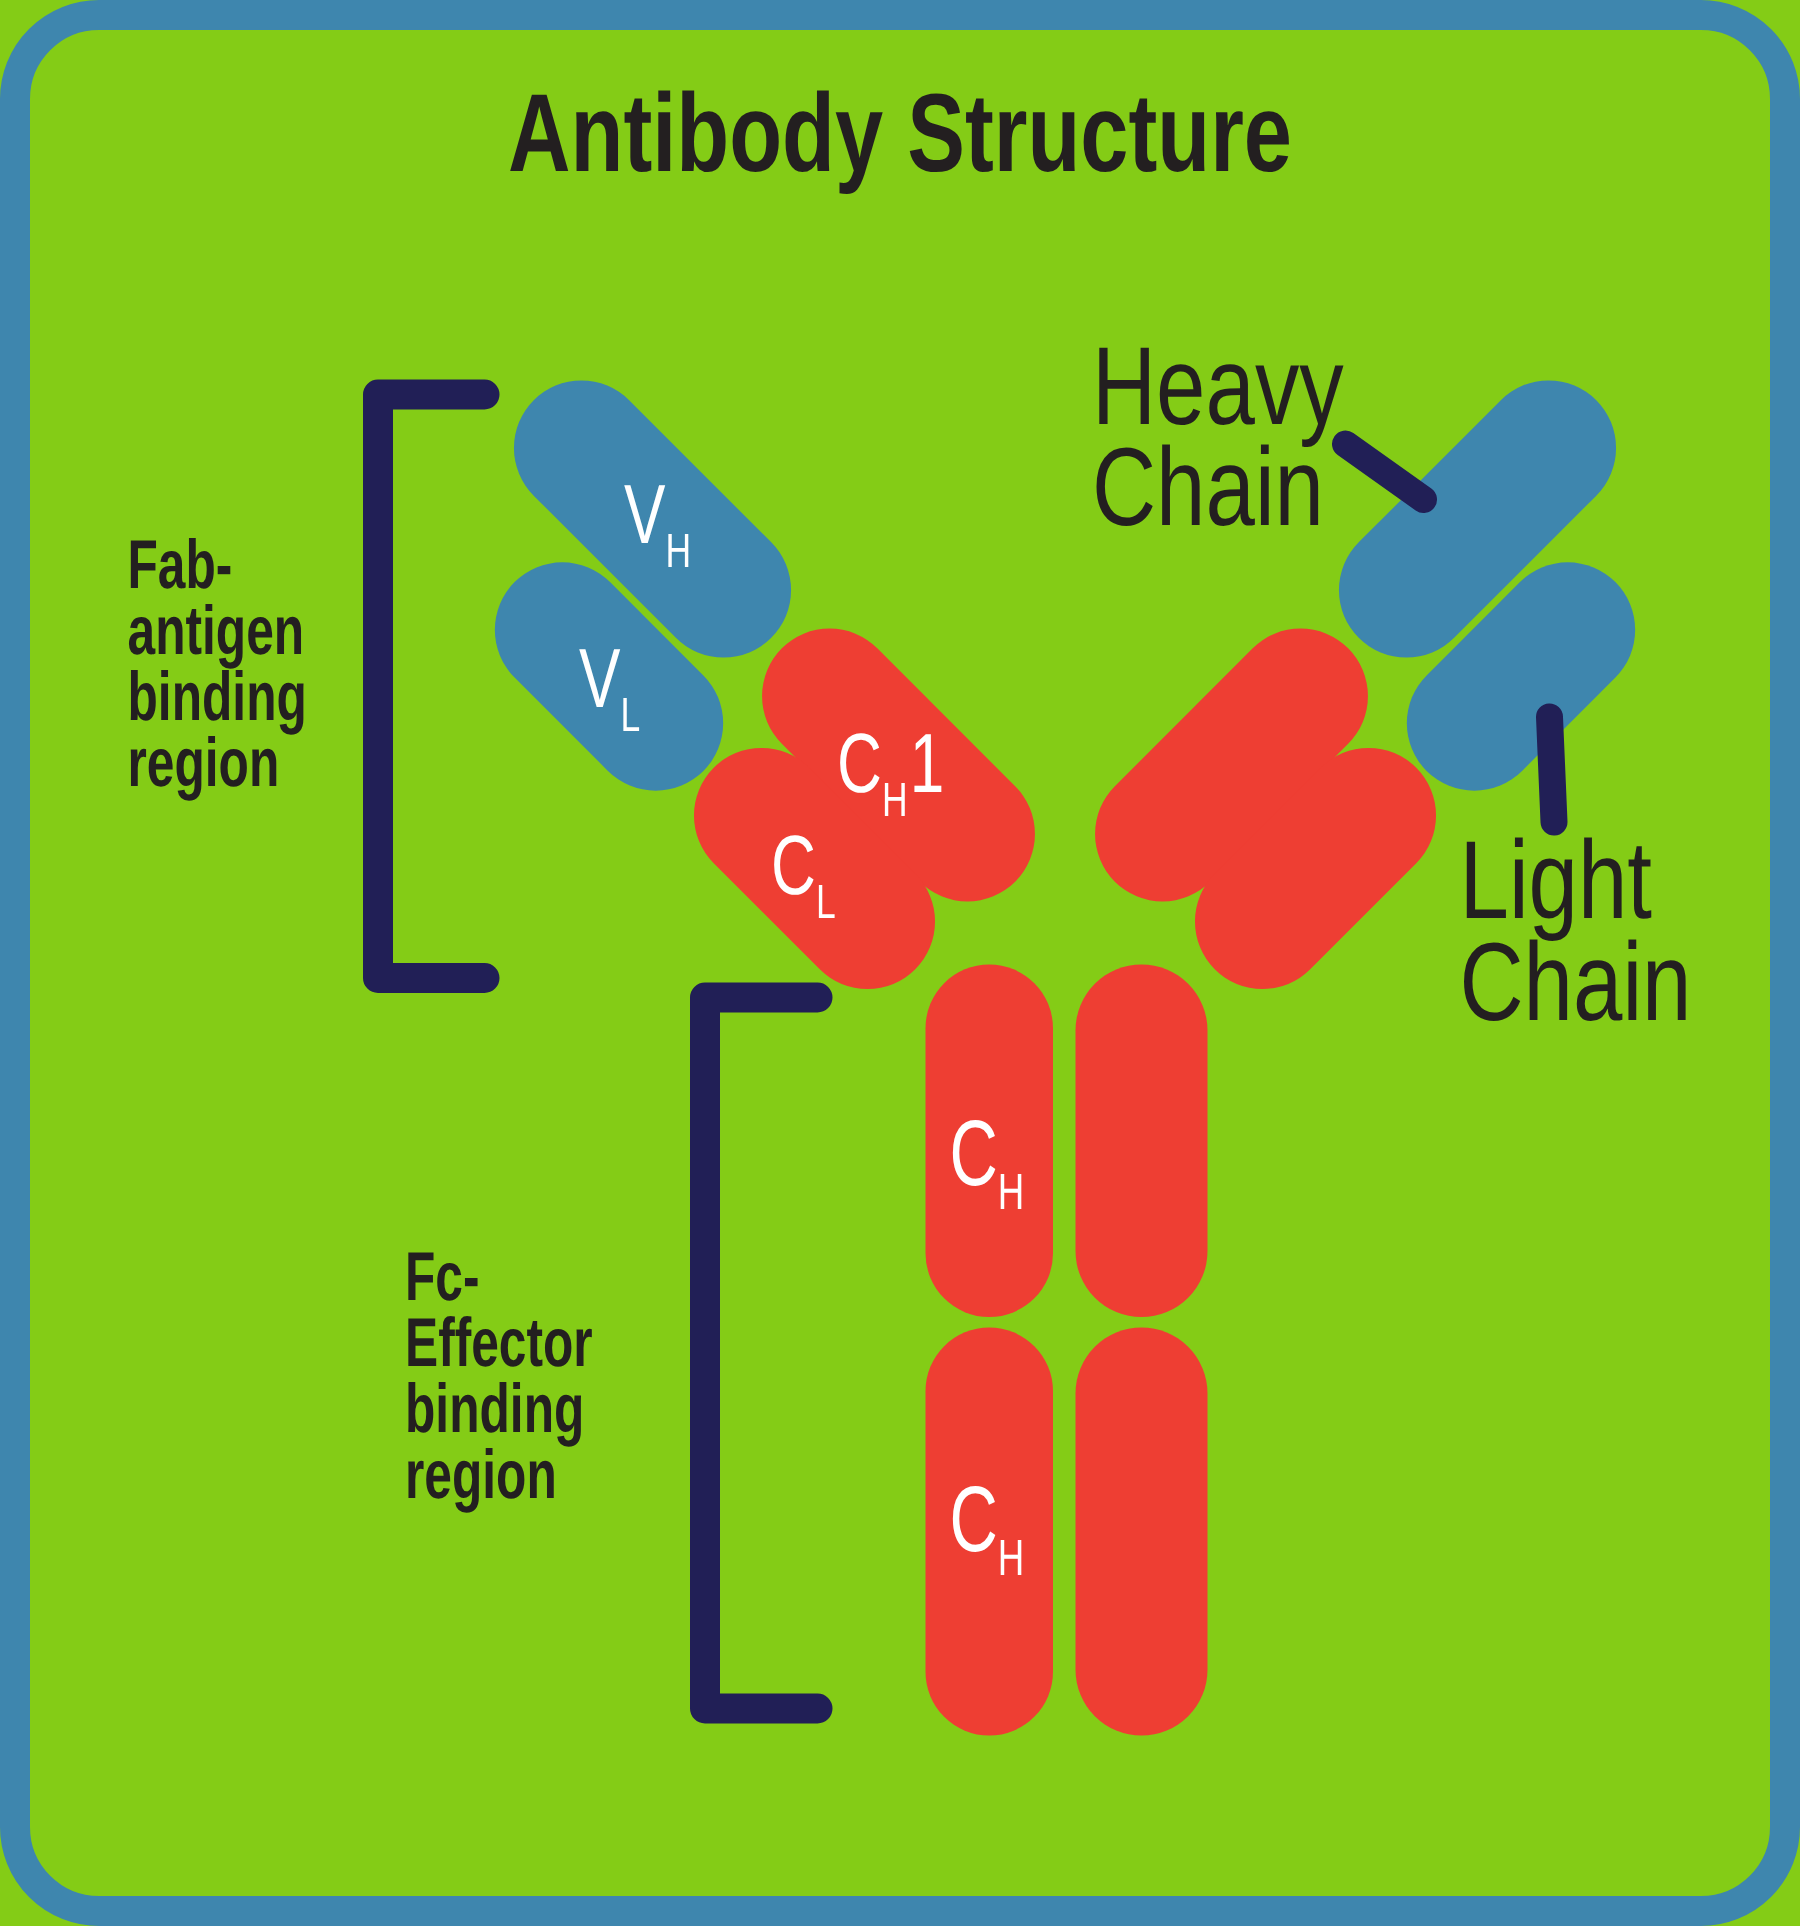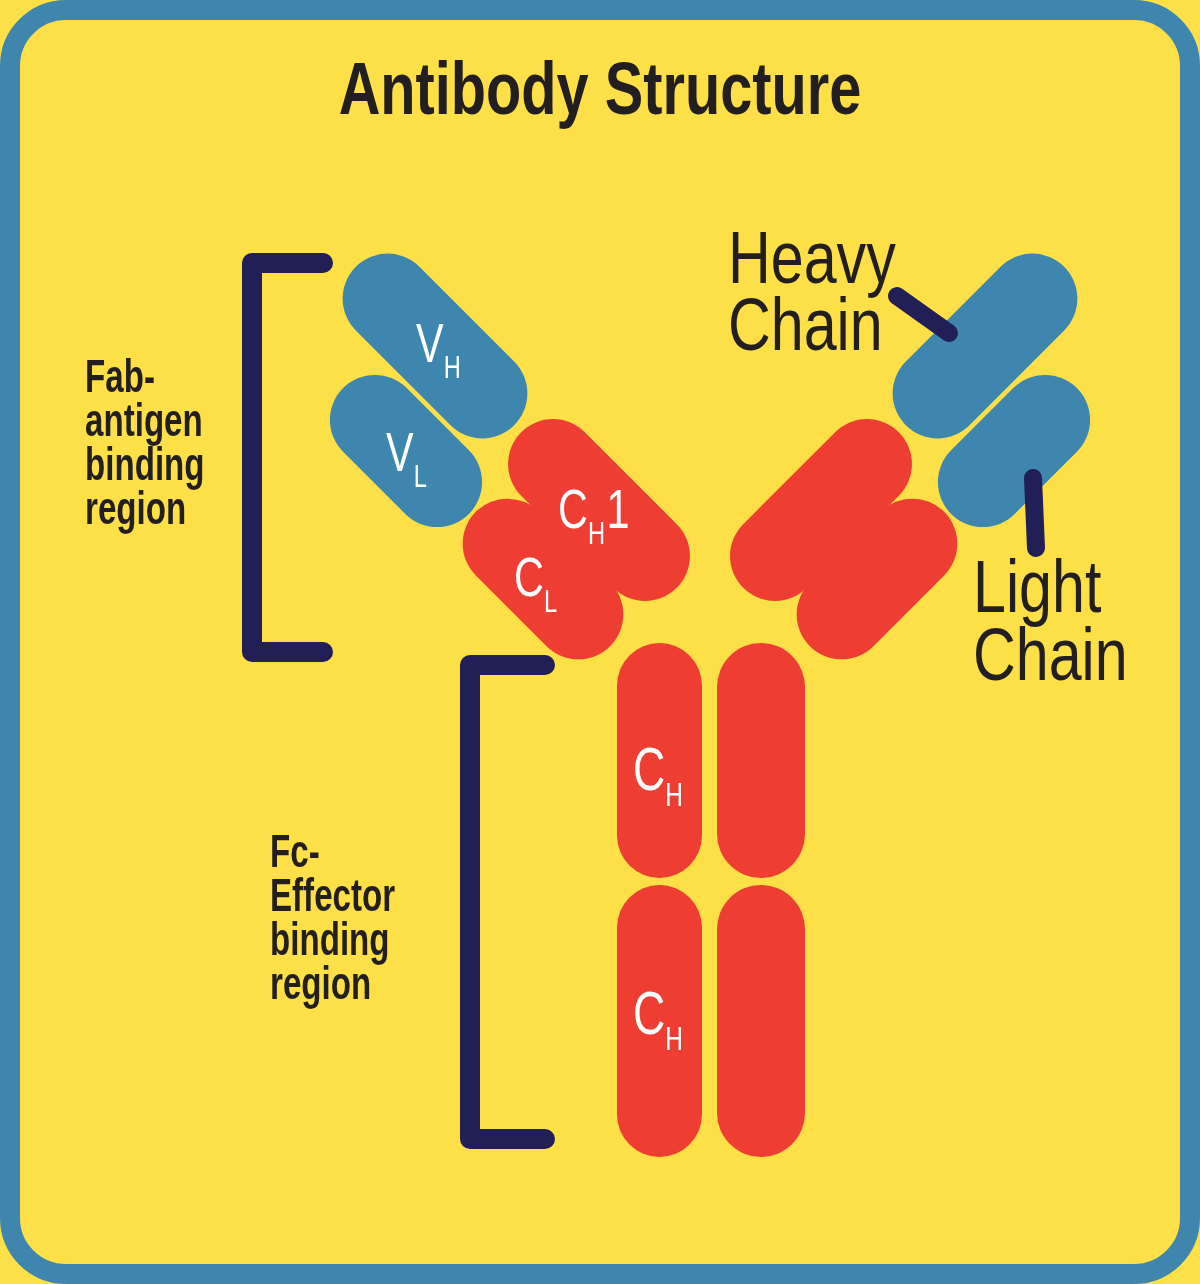--- a/index.html
+++ b/index.html
@@ -1,16 +1,16 @@
 <!DOCTYPE html>
 <html><head>
 <meta charset="utf-8">
 <style>
   html,body{margin:0;padding:0;background:#ffffff;}
-  .stage{position:relative;width:1200px;height:1284px;background:#fde047;overflow:hidden;}
+  .stage{position:relative;width:1200px;height:1284px;background:#84cc16;overflow:hidden;}
   svg{display:block;}
   text{font-family:"Liberation Sans","DejaVu Sans",sans-serif;}
   .title-text{font-size:74px;font-weight:bold;}
   .region-label{font-size:46px;font-weight:bold;}
   .chain-label{font-size:74px;font-weight:normal;}
   .capsule-letter{font-size:56px;font-weight:normal;fill:#ffffff;}
   .capsule-sub{font-size:32px;font-weight:normal;fill:#ffffff;}
   .fc-letter{font-size:62px;font-weight:normal;fill:#ffffff;}
   .fc-sub{font-size:34px;font-weight:normal;fill:#ffffff;}
 </style>

